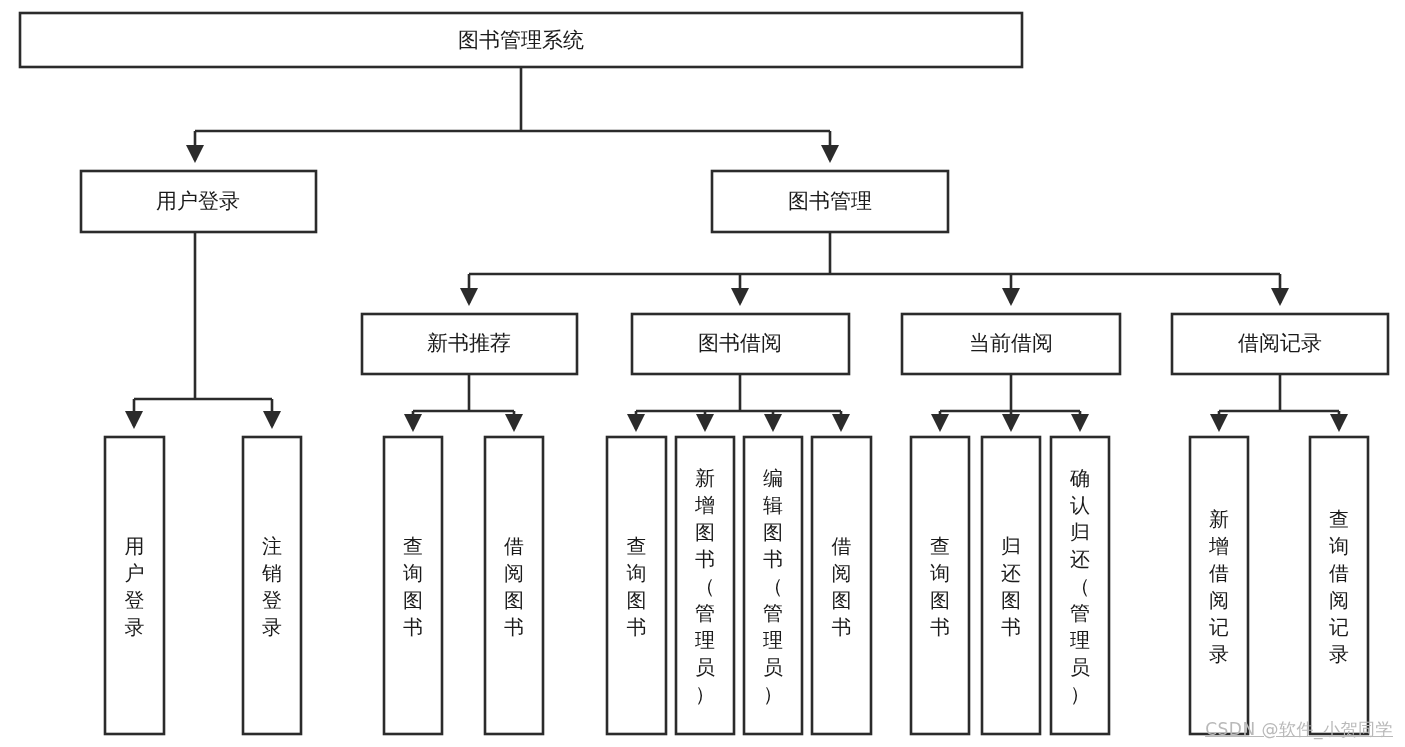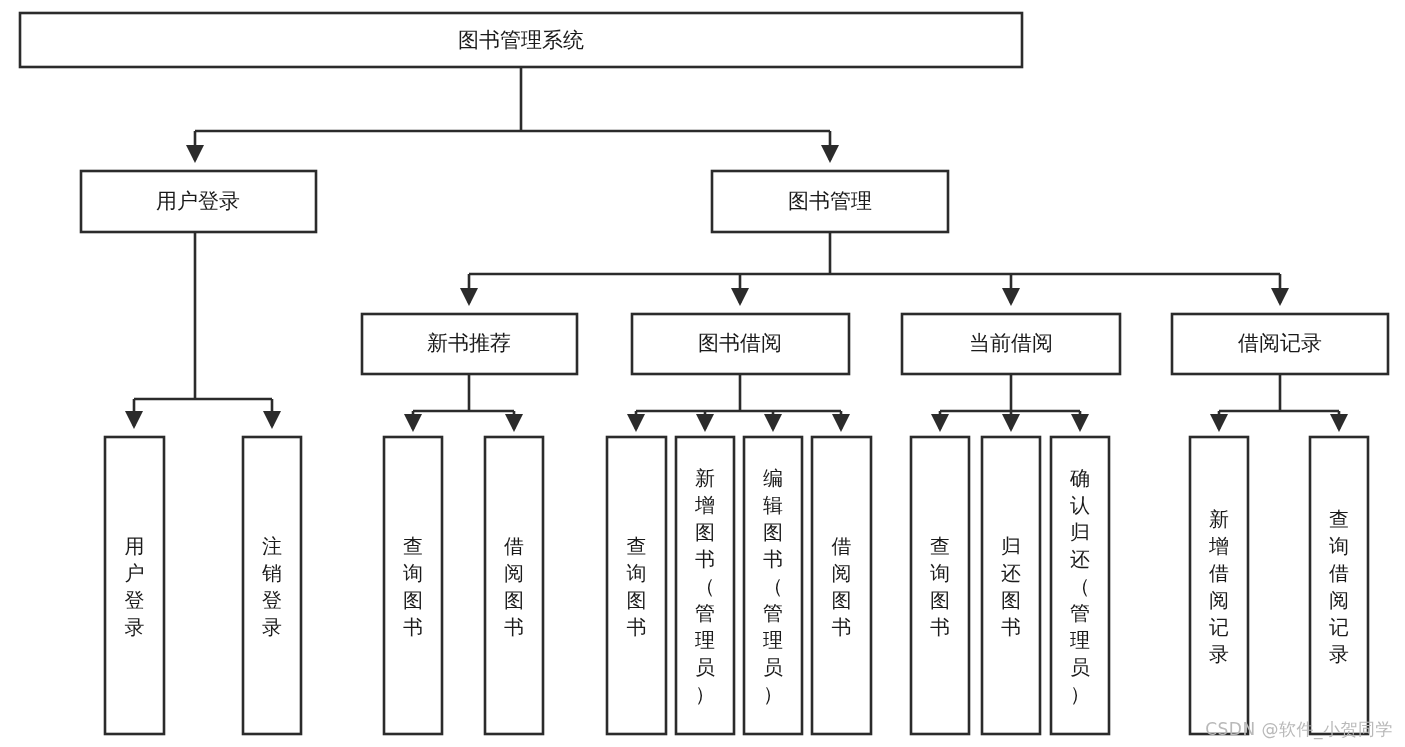--- a/index.html
+++ b/index.html
@@ -58,20 +58,21 @@
   .watermark {
     position: absolute;
     right: 12px;
     bottom: 6px;
     font-family: "DejaVu Sans", "Liberation Sans", sans-serif;
     font-size: 17px;
     color: #b9b9b9;
     letter-spacing: 0.5px;
     white-space: nowrap;
     user-select: none;
+    text-decoration: underline;
   }
 </style>
 </head>
 <body>
 
 <div id="diagram-root">
 
   <svg id="tree-svg" viewBox="0 0 1405 747">
     <defs>
       <marker id="arrow" viewBox="0 0 12 12" refX="10" refY="6" markerWidth="7" markerHeight="7" orient="auto-start-reverse">

